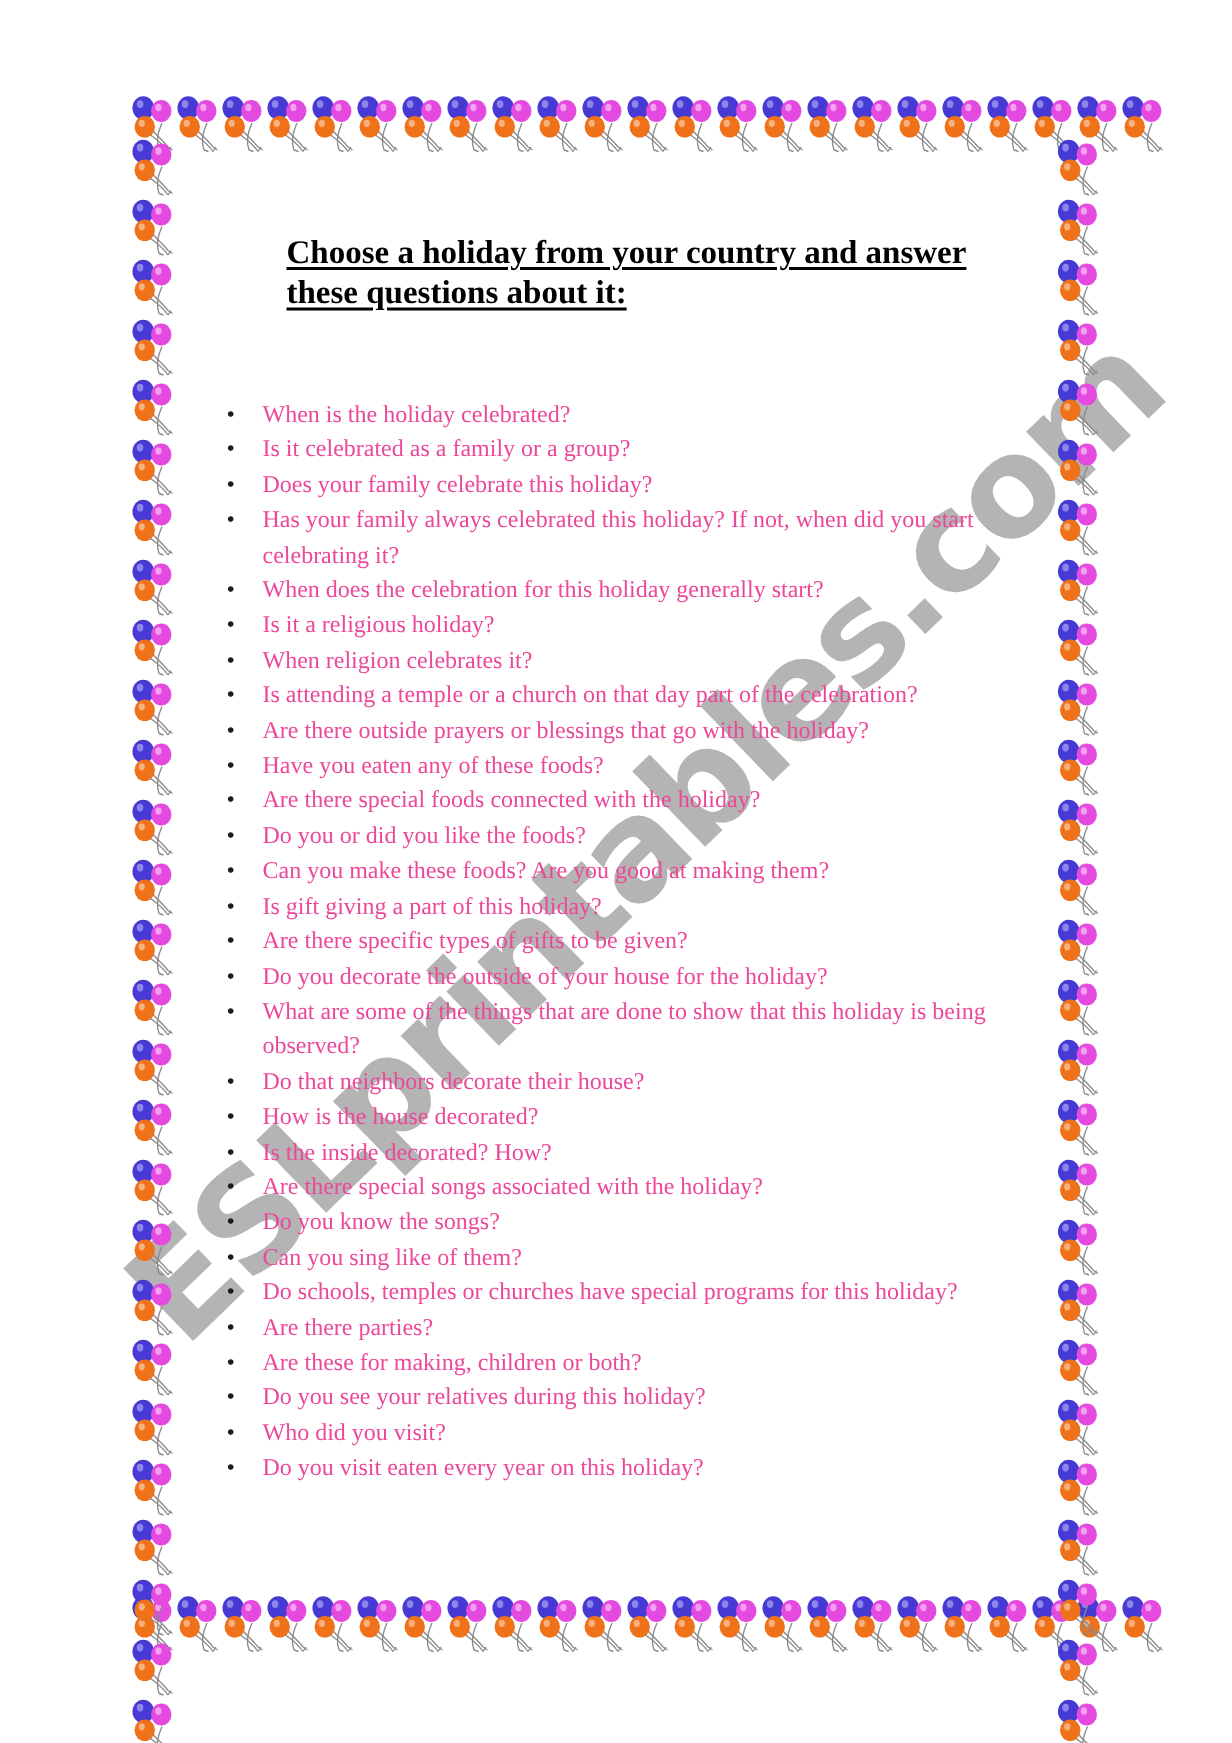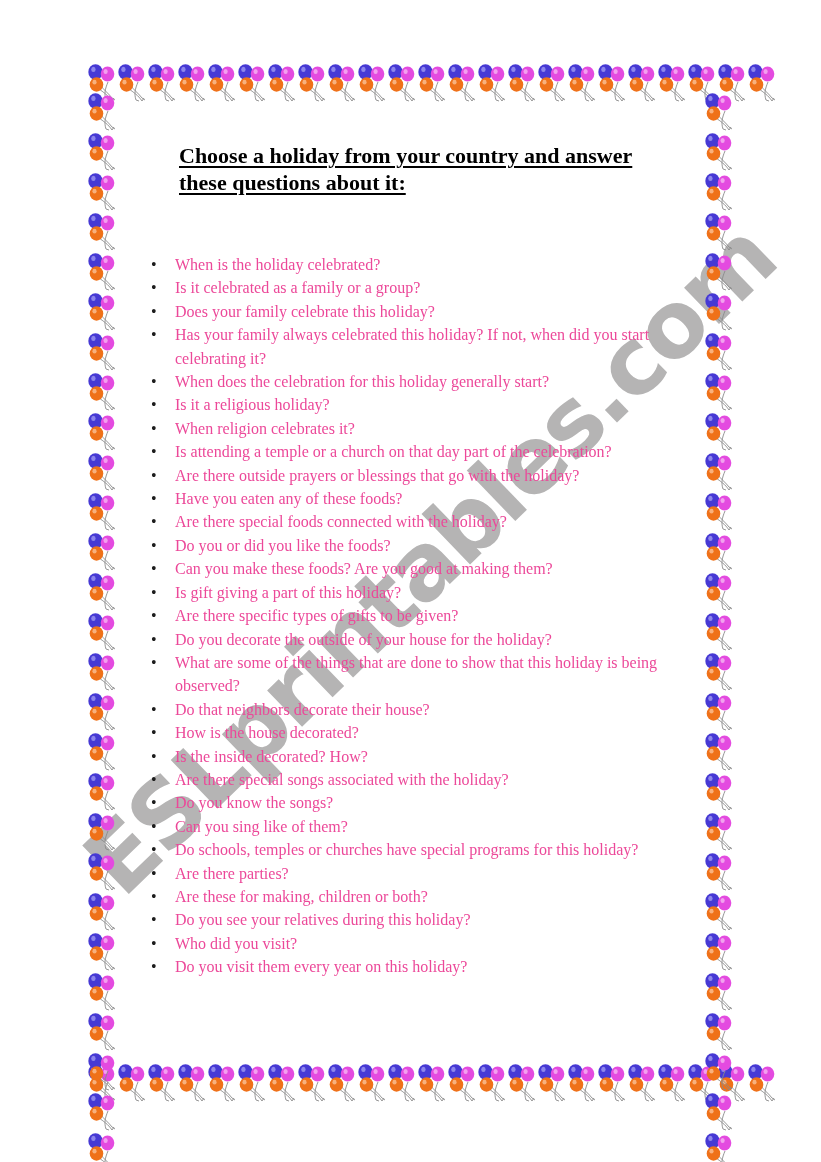--- a/index.html
+++ b/index.html
@@ -43,21 +43,21 @@
 
   
   .content {
     position: absolute;
     left: 175px;
     top: 138px;
     width: 540px;
     z-index: 3;
   }
   .title {
-    margin: 4px;
+    margin: 16px;
     width: 500px;
     font-size: 22px;
     line-height: 27px;
     font-weight: bold;
     color: #000000;
     text-decoration: underline;
     text-decoration-thickness: 2px;
     text-underline-offset: 3px;
   }
   .questions {
@@ -2016,17 +2016,17 @@
         <li>How is the house decorated?</li>
         <li>Is the inside decorated? How?</li>
         <li>Are there special songs associated with the holiday?</li>
         <li>Do you know the songs?</li>
         <li>Can you sing like of them?</li>
         <li>Do schools, temples or churches have special programs for this holiday?</li>
         <li>Are there parties?</li>
         <li>Are these for making, children or both?</li>
         <li>Do you see your relatives during this holiday?</li>
         <li>Who did you visit?</li>
-        <li>Do you visit them every year on this holiday?</li>
+        <li>Do you visit eaten every year on this holiday?</li>
       </ul>
   </div>
 
 </div>
 
 </body></html>

